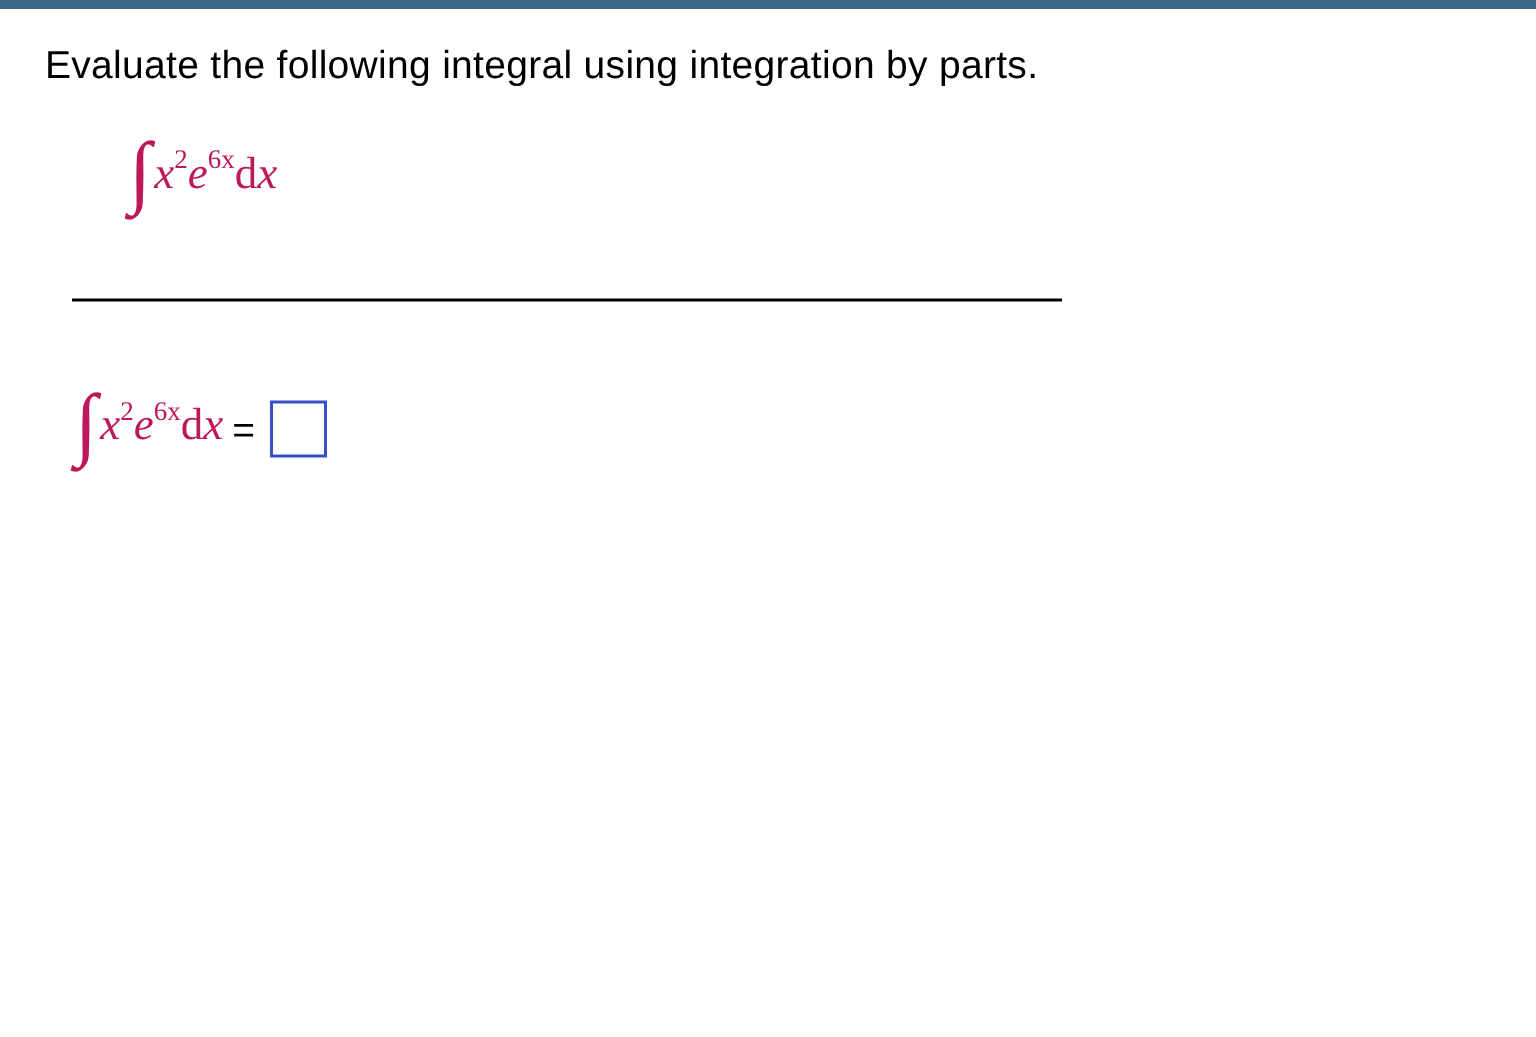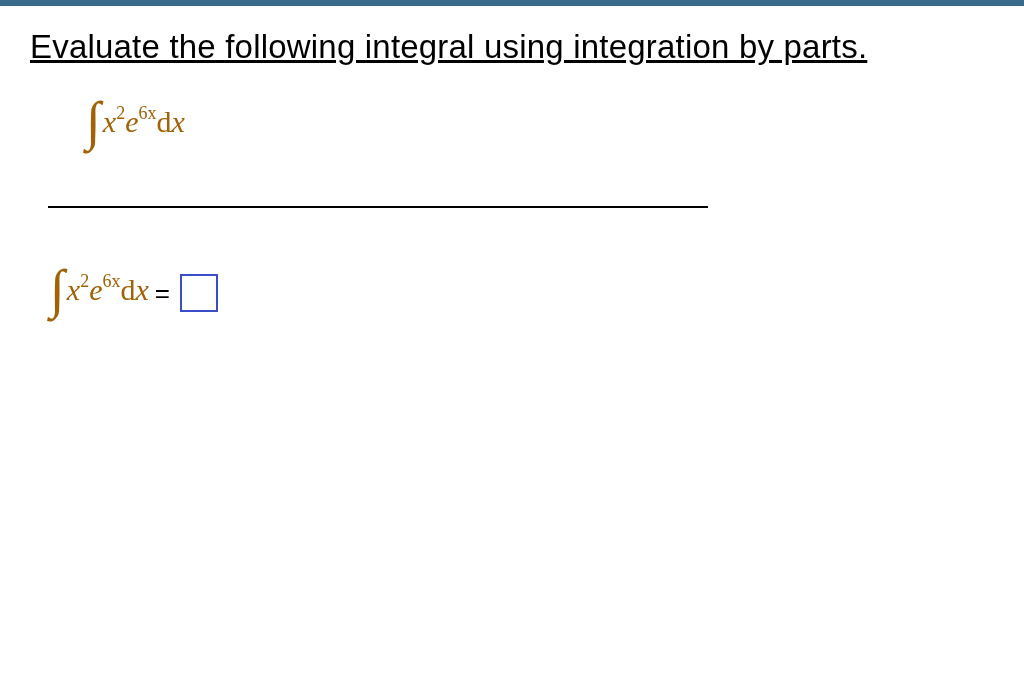--- a/index.html
+++ b/index.html
@@ -14,34 +14,33 @@
   }
   .top-bar {
     height: 6px;
     background: #3a6a8a;
     width: 100%;
   }
   .content {
     padding: 22px 30px;
   }
   .question-text {
-    font-size: 33px;
+    font-size: 26px;
     color: #000000;
     margin-bottom: 28px;
     letter-spacing: 0.2px;
-    text-decoration: underline;
   }
   .integral-block {
     margin-left: 56px;
     margin-bottom: 50px;
   }
   .math {
     font-family: "Times New Roman", Times, serif;
     font-size: 30px;
-    color: #a16207;
+    color: #be185d;
     white-space: nowrap;
   }
   .math .int {
     font-size: 54px;
     display: inline-block;
     vertical-align: middle;
     position: relative;
     top: -4px;
     margin-right: 2px;
   }

